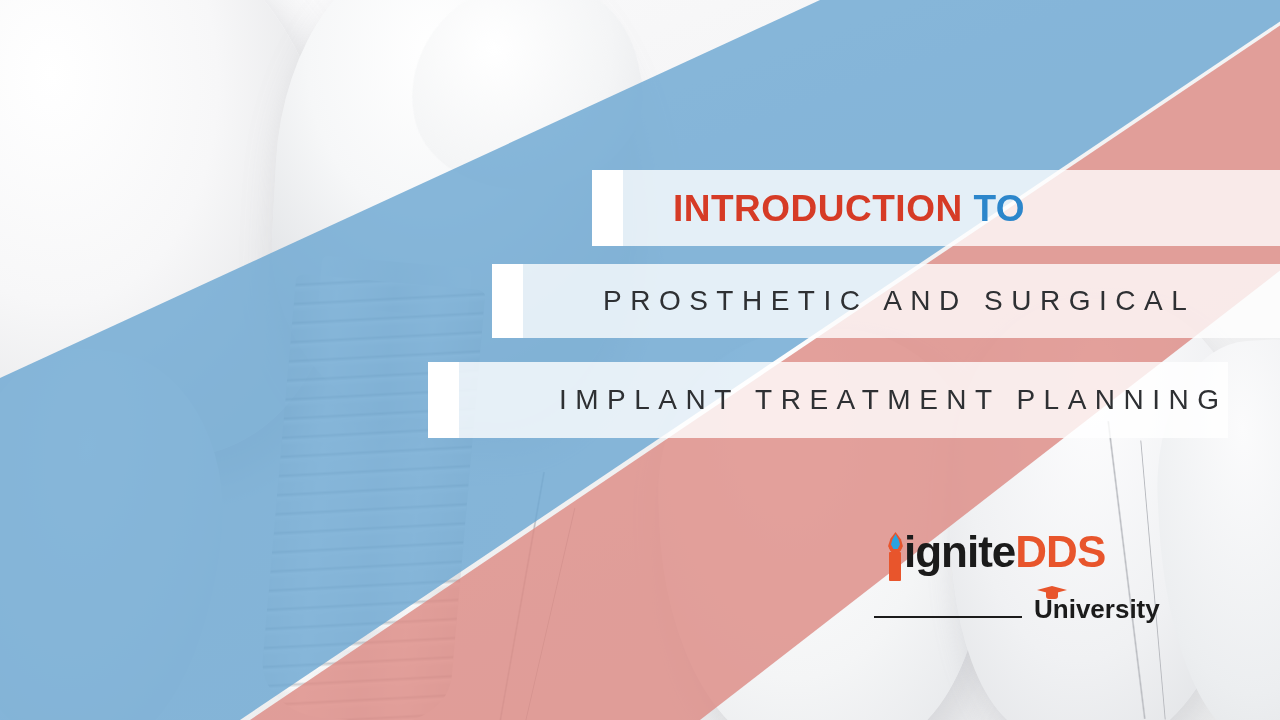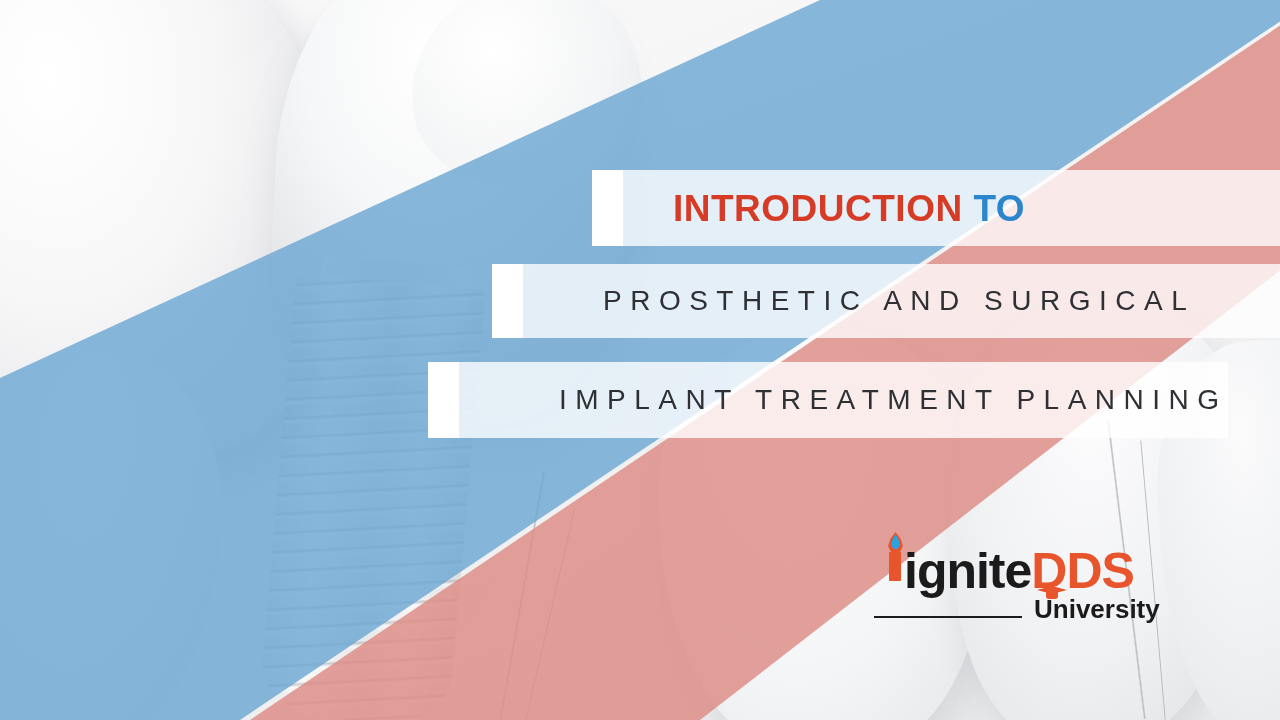--- a/index.html
+++ b/index.html
@@ -147,22 +147,22 @@
 
   .subtitle{
     font-size:28px;font-weight:400;color:#2e3033;
     letter-spacing:8.5px;white-space:nowrap;
   }
 
   
   .logo{position:absolute;left:874px;top:530px;width:270px;height:108px;}
 
   .logo-word{
-    position:absolute;left:30px;top:16px;
-    font-size:50px;font-weight:bold;line-height:1;letter-spacing:-1px;
+    position:absolute;left:30px;top:0px;
+    font-size:44px;font-weight:bold;line-height:1;letter-spacing:-1px;
     white-space:nowrap;
   }
   .logo-ignite{color:#1b1b1b;}
   .logo-dds{color:#e8552c;}
 
   
   .flame{
     position:absolute;left:14px;top:2px;width:15px;height:21px;
   }
   .flame .outer{

